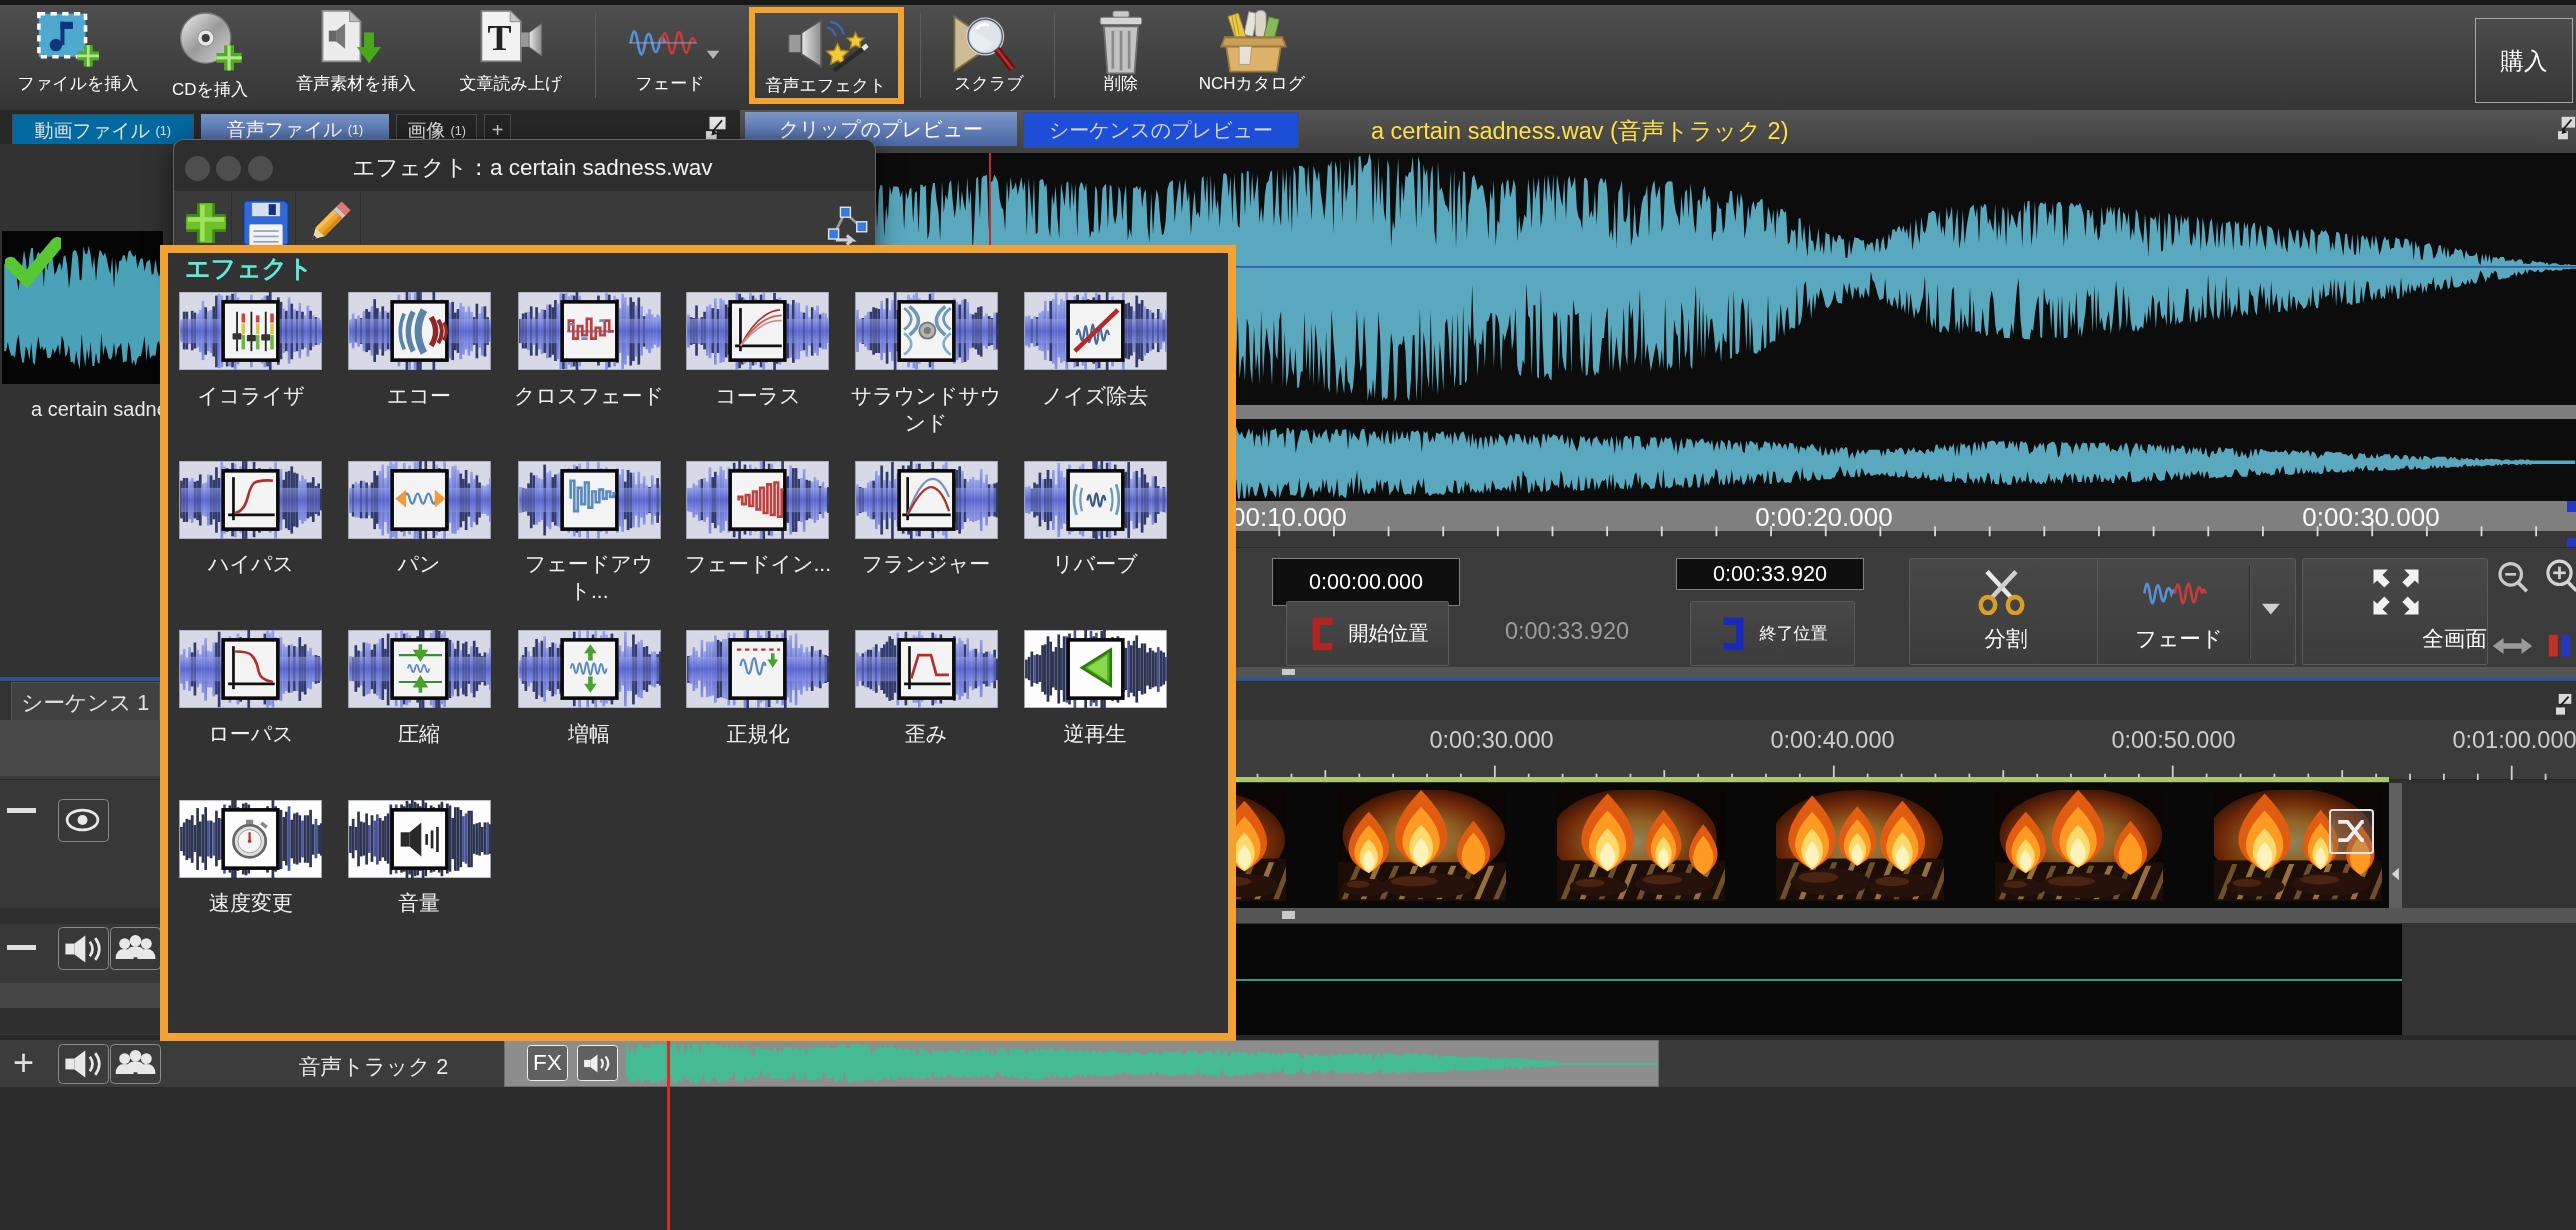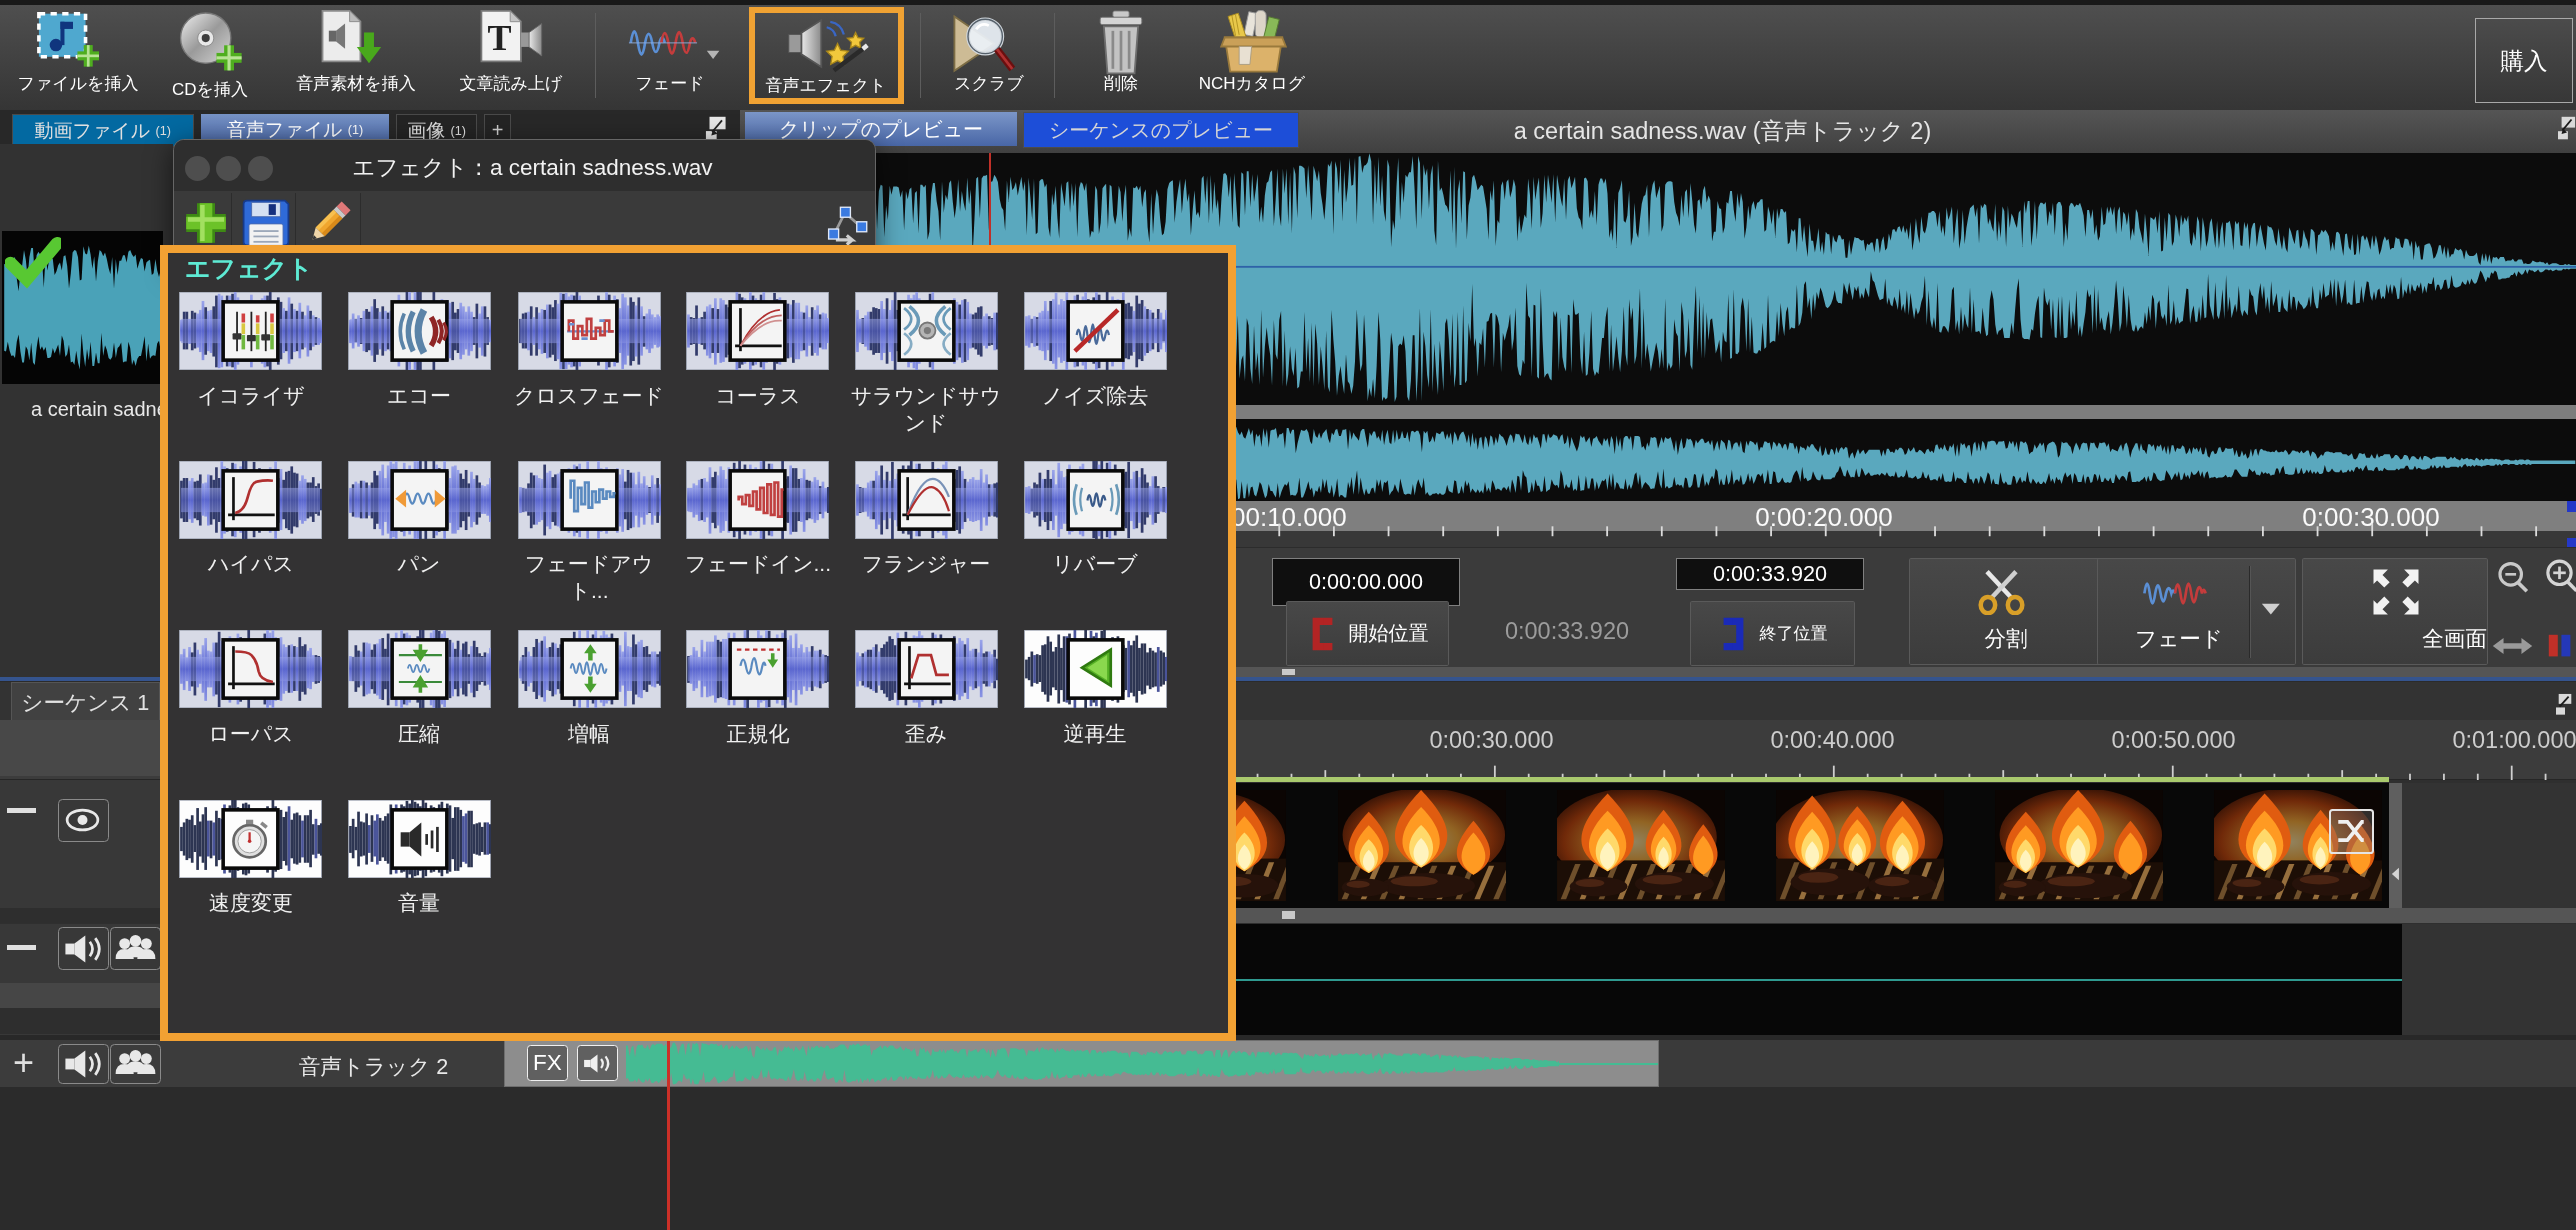--- a/index.html
+++ b/index.html
@@ -158,21 +158,21 @@
     <div class="a ctr" style="left:396px;top:114px;width:79px;height:31px;background:#242424;border:0.9px solid #4a4a4a;color:#e0e0e0;font-size:19px">画像&nbsp;<span style="font-size:12.6px">(1)</span></div>
     <div class="a ctr" style="left:484px;top:114px;width:25px;height:31px;background:#242424;border:0.9px solid #4a4a4a;color:#ccc;font-size:20px">+</div>
     <svg class="a" style="left:704px;top:115px" width="23.5" height="25" viewBox="0 0 26 28">
 <rect x="6" y="2" width="18" height="14" fill="#e6e6e6"></rect>
       <rect x="2" y="18" width="12" height="9" fill="#e6e6e6"></rect>
 <line x1="20" y1="6" x2="9" y2="19" stroke="#222" stroke-width="2"></line>
       <path d="M8 23 l2 -7 5 5 z" fill="#222"></path>
 </svg>
     <div class="a ctr" style="left:745px;top:112px;width:272px;height:34px;background:linear-gradient(#7b96c8,#4866a6);color:#fff;font-size:20px">クリップのプレビュー</div>
     <div class="a ctr" style="left:1023px;top:112px;width:274px;height:34px;background:#1d4ed8;border:0.9px solid #4c4c4c;color:#d5d5d5;font-size:20px">シーケンスのプレビュー</div>
-    <div class="a" style="left:1434px;top:115px;width:577px;height:29px;color:#e5e5e5;font-size:23.5px;text-align:center">a certain sadness.wav (音声トラック 2)</div>
+    <div class="a" style="left:1371px;top:115px;width:577px;height:29px;color:#fde047;font-size:23.5px;text-align:left">a certain sadness.wav (音声トラック 2)</div>
     <svg class="a" style="left:2558px;top:115px" width="18" height="27" viewBox="0 0 20 30">
 <rect x="4" y="2" width="15" height="12" fill="#d9d9d9"></rect>
       <rect x="0" y="18" width="11" height="9" fill="#d9d9d9"></rect>
 <line x1="15" y1="5" x2="5" y2="17" stroke="#1a1a1a" stroke-width="2"></line>
       <path d="M4 21 l1.5 -6 4.5 4.5 z" fill="#1a1a1a"></path>
 </svg>
     <div class="a" style="left:0;top:144px;width:173px;height:533px;background:#323232"></div>
     <div class="a" style="left:1.8px;top:231px;width:161px;height:153px;background:#050505"></div>
     <svg class="a" style="left:1.8px;top:231px" width="161" height="153" viewBox="0 0 178 170">
       <polygon points="2,37 4,36 6,35 8,39 10,31 12,31 14,29 16,53 18,67 20,46 22,38 24,21 26,32 28,51 30,29 32,19 34,19 36,52 38,27 40,23 42,26 44,31 46,63 48,27 50,44 52,32 54,30 56,31 58,49 60,45 62,38 64,35 66,44 68,28 70,27 72,39 74,64 76,47 78,24 80,21 82,22 84,29 86,55 88,54 90,17 92,25 94,26 96,16 98,26 100,42 102,28 104,56 106,34 108,21 110,23 112,28 114,24 116,31 118,41 120,48 122,29 124,64 126,31 128,49 130,33 132,33 134,27 136,27 138,35 140,23 142,21 144,26 146,29 148,26 150,42 152,35 154,30 156,31 158,45 160,35 162,33 164,32 166,49 168,47 170,31 172,44 174,51 176,43 178,51 178,118 176,134 174,122 172,125 170,139 168,138 166,139 164,142 162,125 160,145 158,117 156,129 154,139 152,139 150,142 148,150 146,143 144,149 142,130 140,123 138,145 136,145 134,146 132,124 130,128 128,130 126,141 124,124 122,140 120,143 118,141 116,132 114,127 112,139 110,113 108,147 106,147 104,135 102,150 100,150 98,123 96,144 94,131 92,151 90,137 88,114 86,154 84,146 82,133 80,149 78,145 76,146 74,126 72,137 70,140 68,122 66,116 64,139 62,126 60,131 58,136 56,130 54,140 52,141 50,141 48,129 46,133 44,128 42,132 40,117 38,130 36,149 34,146 32,124 30,144 28,132 26,128 24,146 22,146 20,134 18,115 16,123 14,141 12,138 10,139 8,133 6,123 4,134 2,133" fill="#4aa2b8"></polygon>

